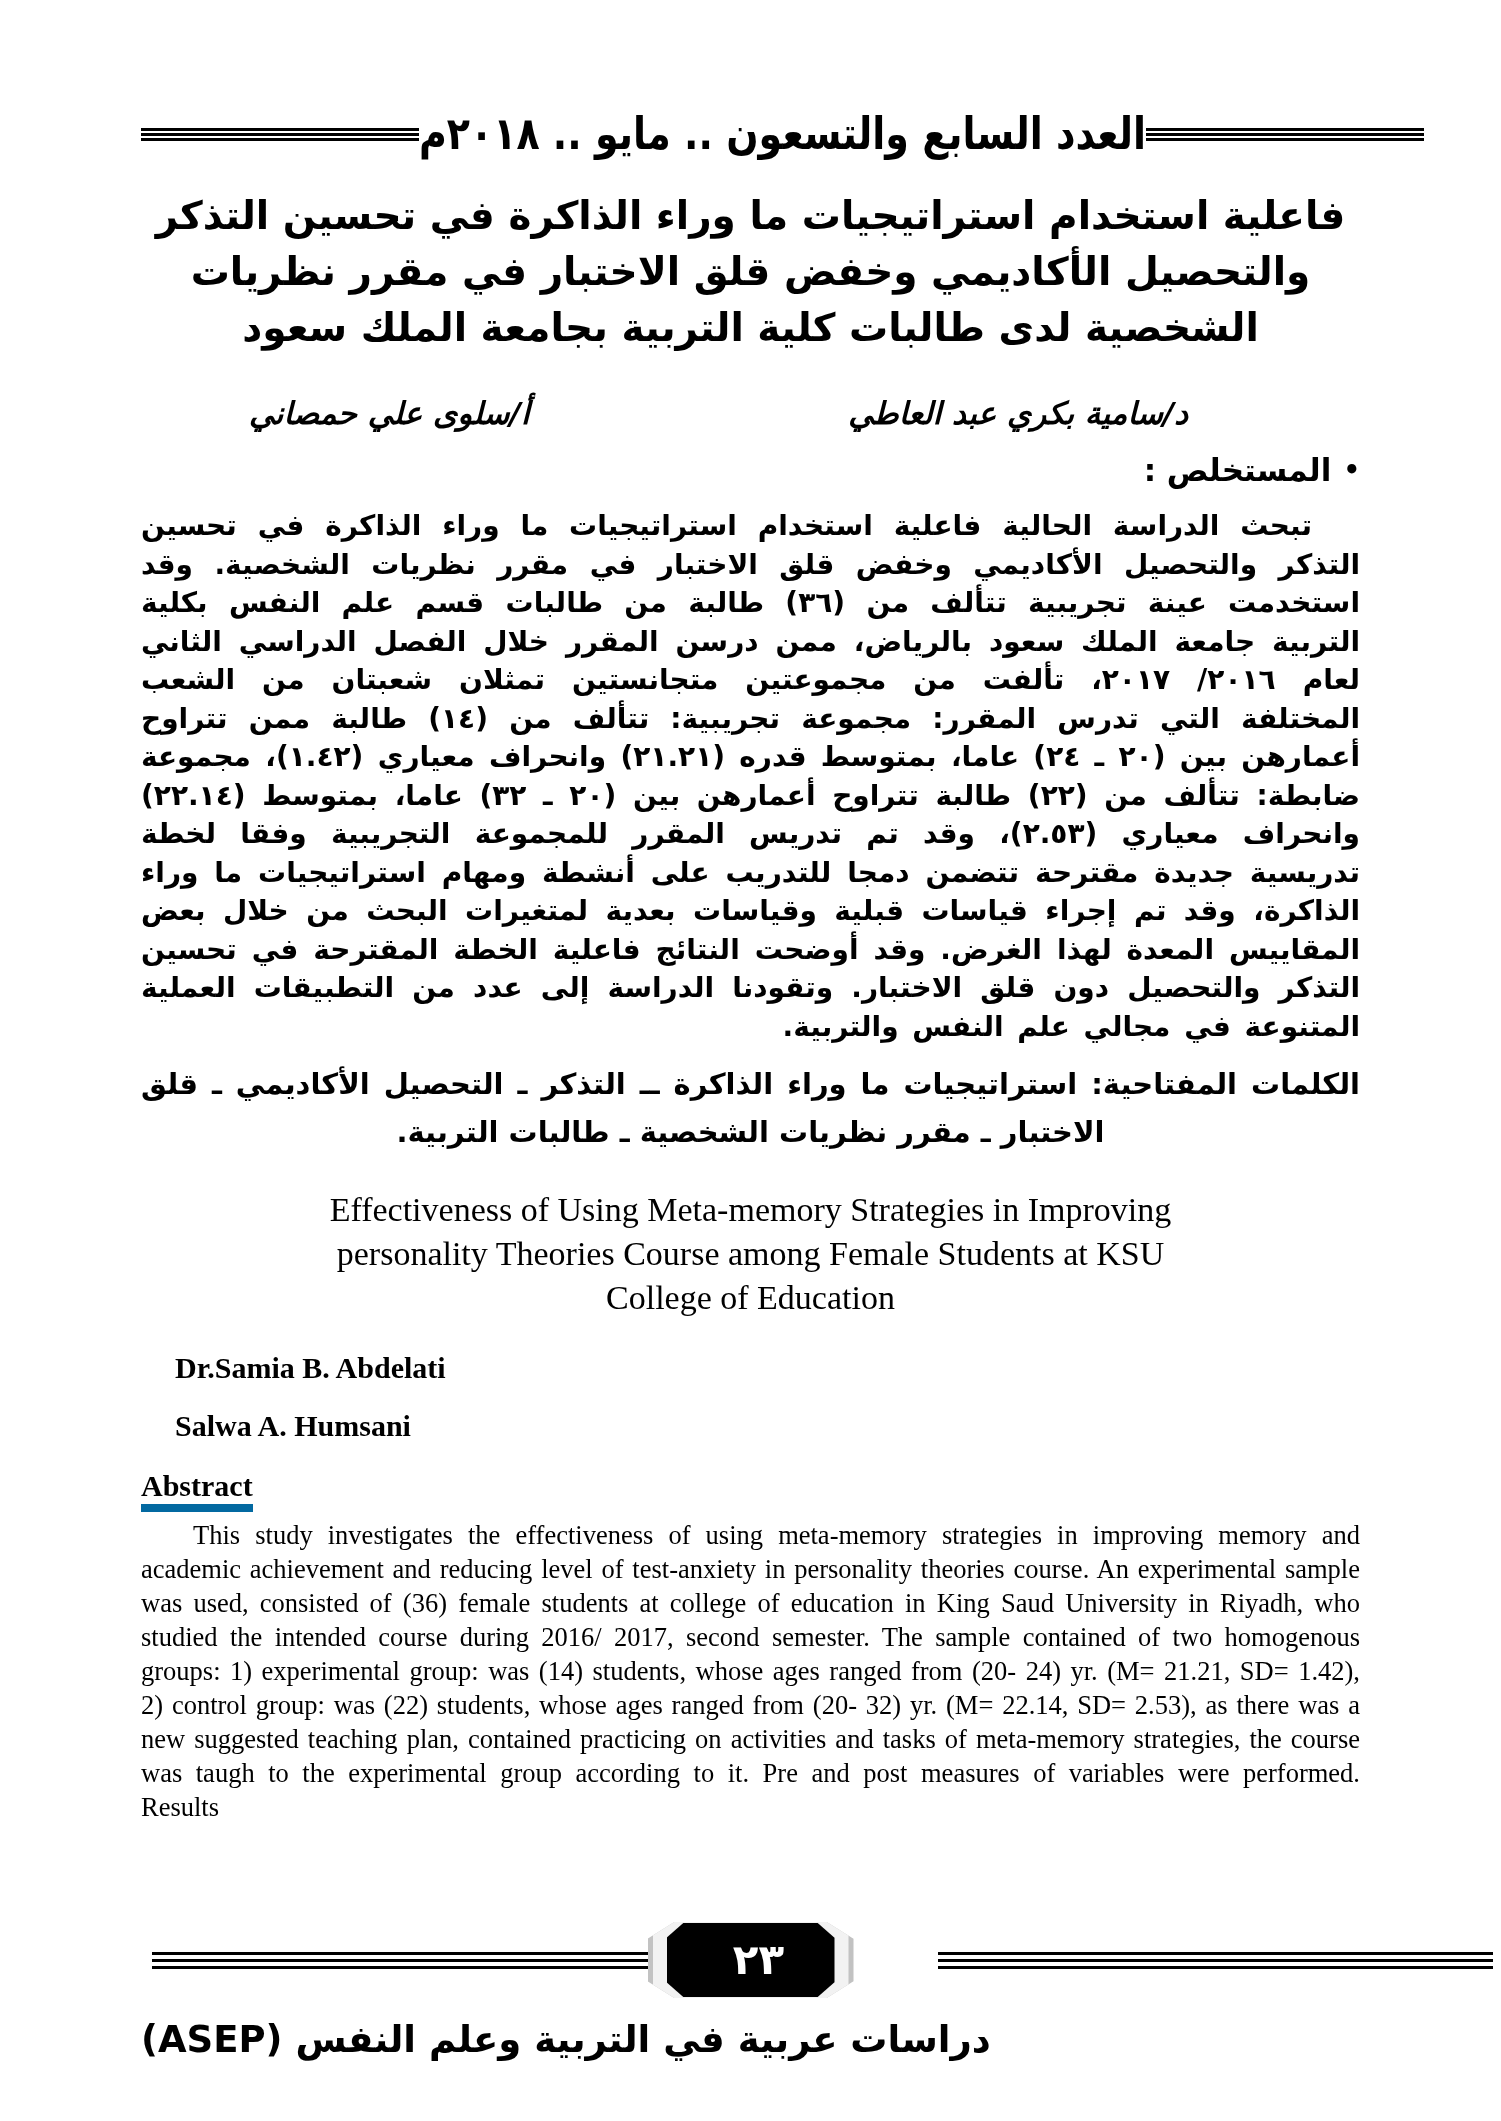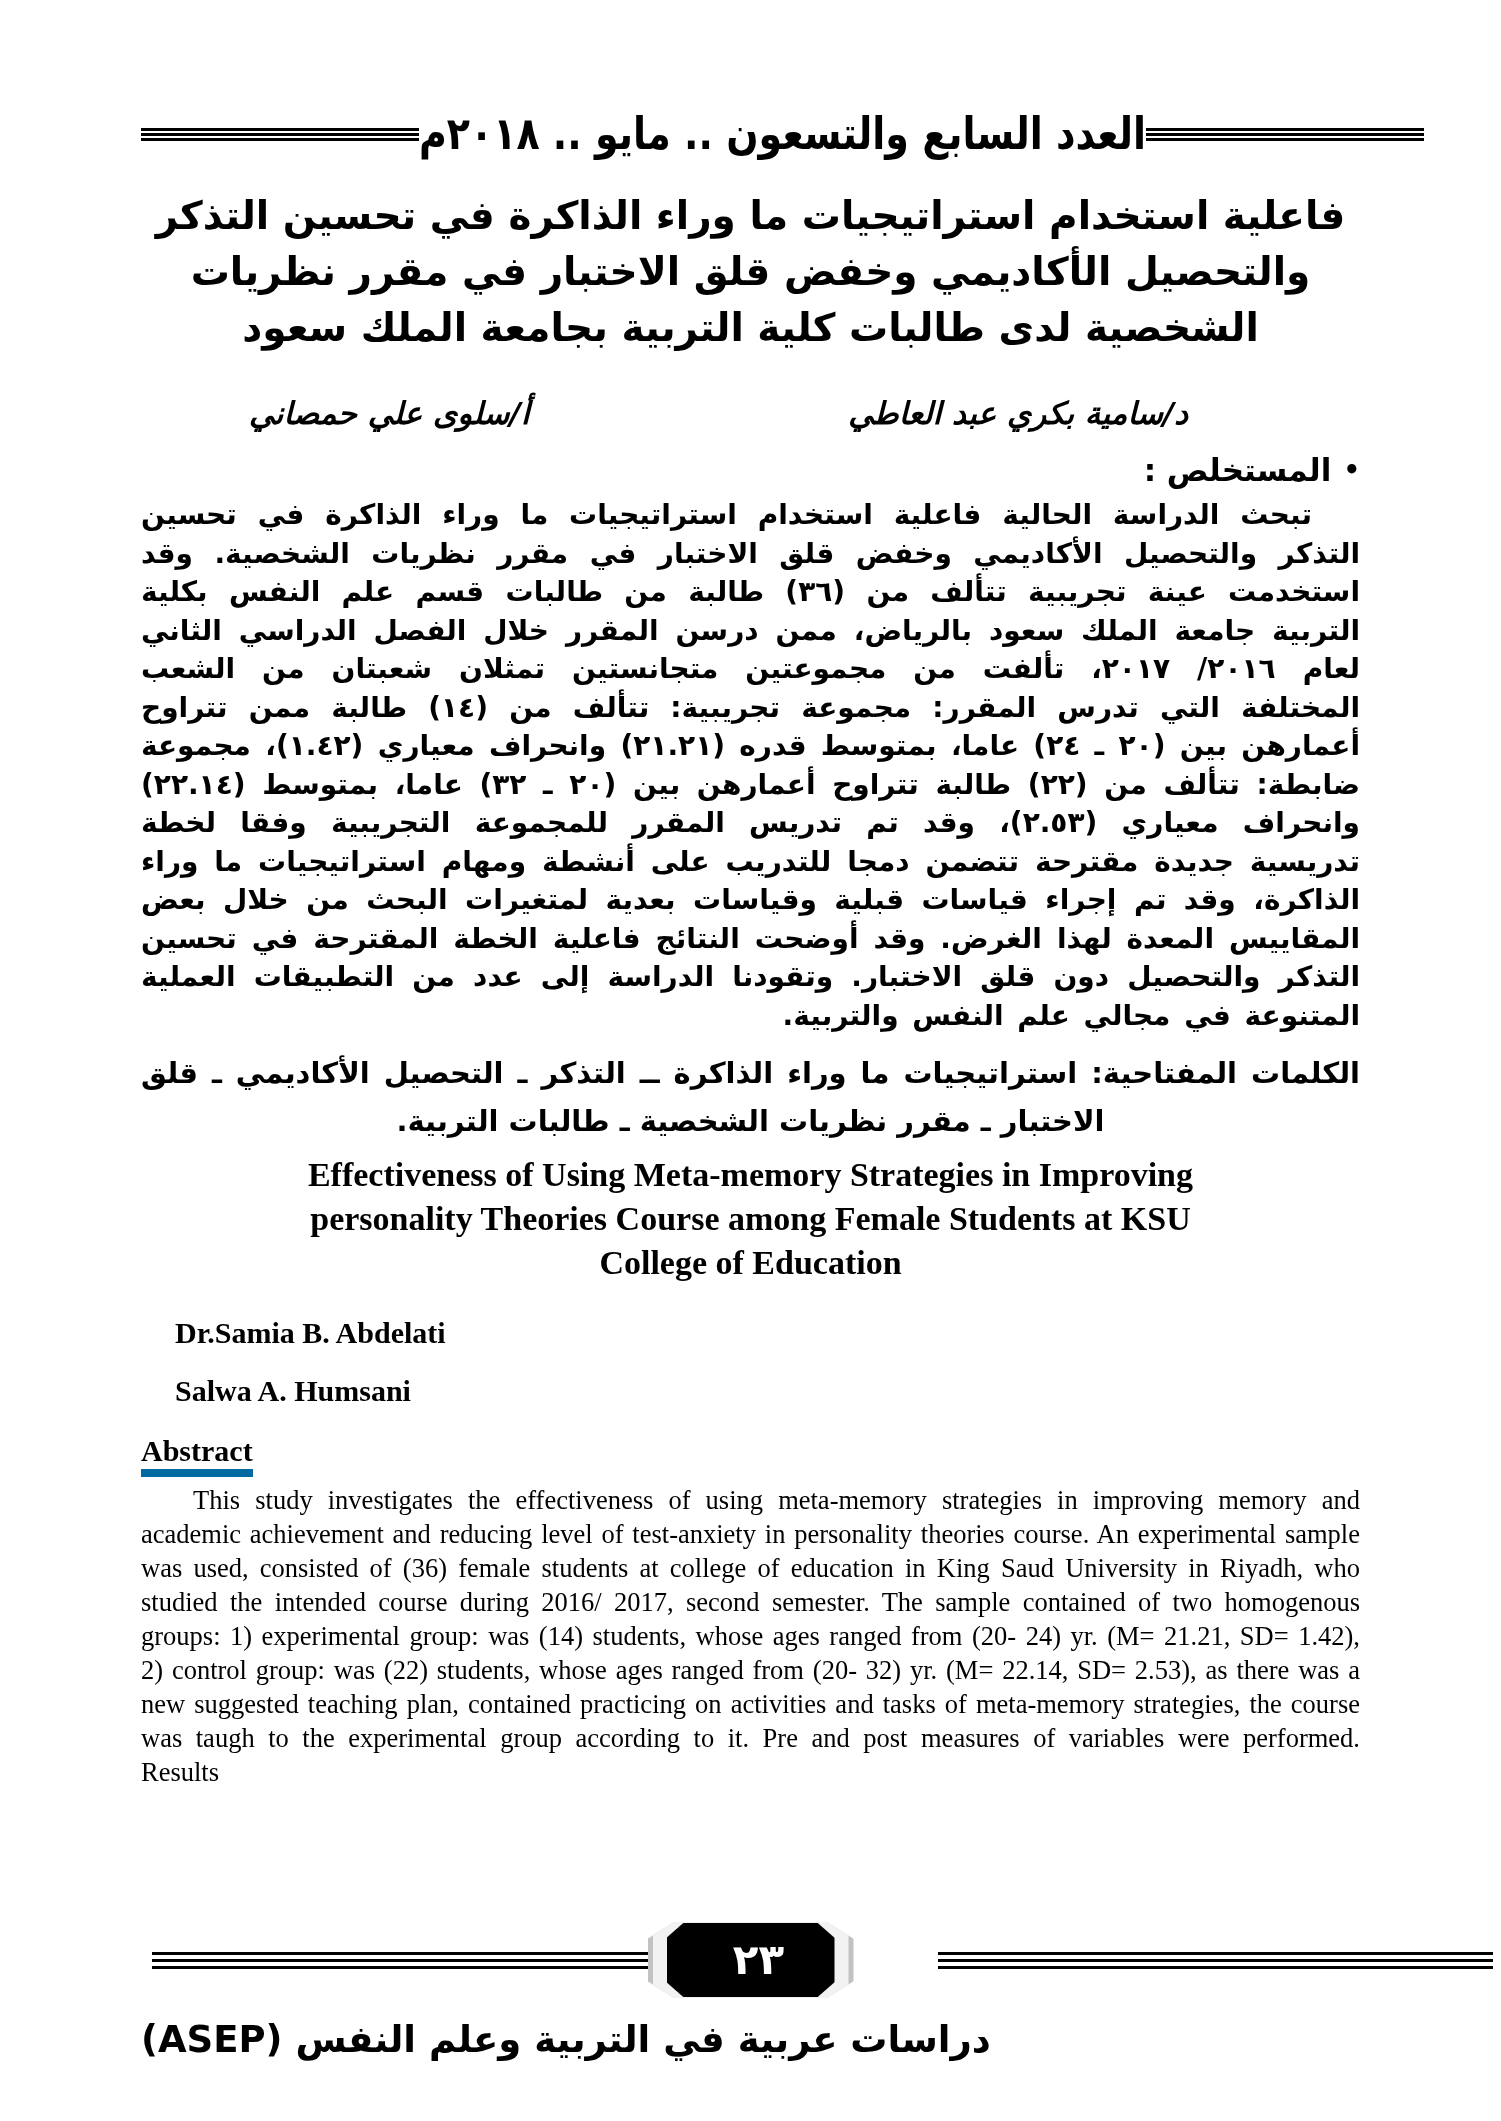--- a/index.html
+++ b/index.html
@@ -68,21 +68,21 @@
     font-weight: bold;
     display: flex;
     flex-direction: row;
     gap: 12px;
     align-items: center;
   }
   .bullet { font-size: 26px; line-height: 1; }
 
   
   .body-ar {
-    margin-top: 8px;
+    margin-top: 19px;
     min-height: 500px;
     direction: rtl;
     text-align: justify;
     text-indent: 48px;
     font-size: 28px;
     font-weight: bold;
     line-height: 38.5px;
     word-spacing: 4px;
   }
 
@@ -93,25 +93,25 @@
     direction: rtl;
     text-align: justify;
     text-align-last: center;
     font-size: 29px;
     font-weight: bold;
     line-height: 48px;
   }
 
   
   .title-en {
-    margin-top: 8px;
+    margin-top: 32px;
     font-family: "Liberation Serif", serif;
     text-align: center;
     font-size: 34px;
-    font-weight: bold;
+    font-weight: normal;
     line-height: 44px;
   }
 
   
   .authors-en {
     margin-top: 31px;
     margin-left: 34px;
     font-family: "Liberation Serif", serif;
     font-size: 30px;
     font-weight: bold;

